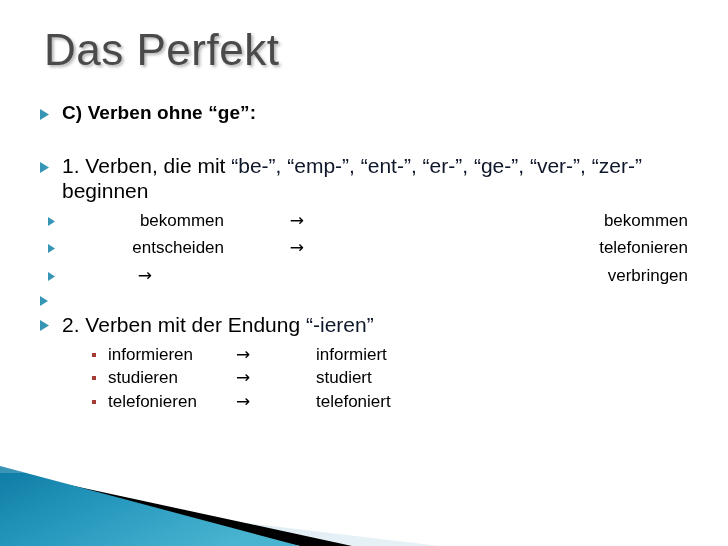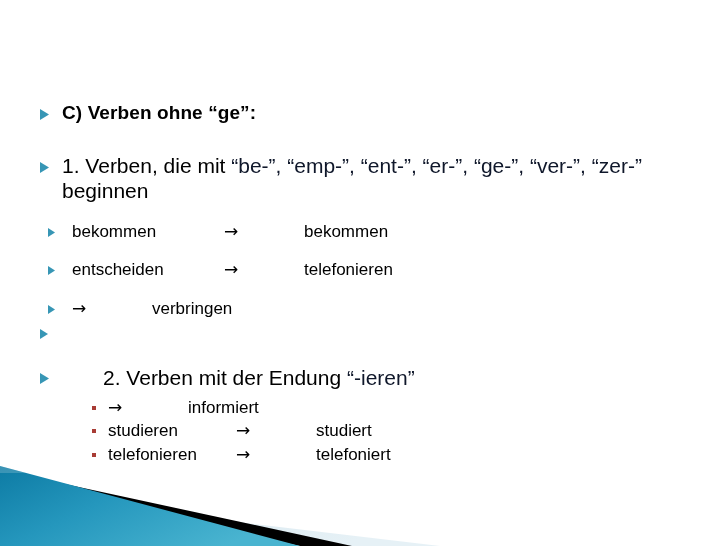--- a/index.html
+++ b/index.html
@@ -69,28 +69,28 @@
     font-size: 19px;
     letter-spacing: 0.1px;
   }
 
   .row-rule { margin-top: 30px; }
   .row-rule .bullet-text {
     font-size: 21px;
     line-height: 1.18;
   }
 
-  .row-word { margin-top: 17px; }
+  .row-word { margin-top: 6px; text-align: right; }
   .row-word .tri-marker { padding-top: 7px; padding-left: 8px; width: 24px; }
   .row-word .bullet-text { font-size: 17px; }
 
   .row-empty { margin-top: 3px; height: 22px; }
   .row-empty .tri-marker { padding-top: 6px; }
 
-  .row-rule2 { margin-top: 20px; gap: 41px; }
+  .row-rule2 { margin-top: 0; }
   .row-rule2 .bullet-text { font-size: 21px; }
 
   
   .pair {
     display: flex;
     align-items: baseline;
   }
   .pair .col-left  { width: 152px; flex: 0 0 152px; }
   .pair .col-arrow { width: 80px;  flex: 0 0 80px; }
   .pair .col-right { flex: 1 1 auto; }
@@ -138,20 +138,21 @@
     height: 92px;
     pointer-events: none;
   }
   #corner-deco svg { display: block; }
 </style>
 </head>
 <body>
 
 <div id="slide">
 
+  <div id="slide-title">Das Perfekt</div>
 
   <div id="body-content">
 
     <div class="bullet-row row-heading">
       <span class="tri-marker">
         <svg width="9" height="11" viewBox="0 0 9 11" aria-hidden="true">
           <polygon points="0,0 9,5.5 0,11" fill="#3796b5"></polygon>
         </svg>
       </span>
       <span class="bullet-text">C) Verben ohne “ge”:</span>
@@ -222,20 +223,21 @@
       <span class="bullet-text"><span>2. Verben mit der Endung </span><span class="red">“-ieren”</span></span>
     </div>
 
     <div id="sub-list">
 
       <div class="sub-row">
         <span class="dot-marker">
             <span></span>
           </span>
         <span class="sub-text pair">
+          <span class="col-left">informieren</span>
           <span class="col-arrow arrow">→</span>
           <span class="col-right">informiert</span>
         </span>
       </div>
 
       <div class="sub-row">
         <span class="dot-marker">
             <span></span>
           </span>
         <span class="sub-text pair">

